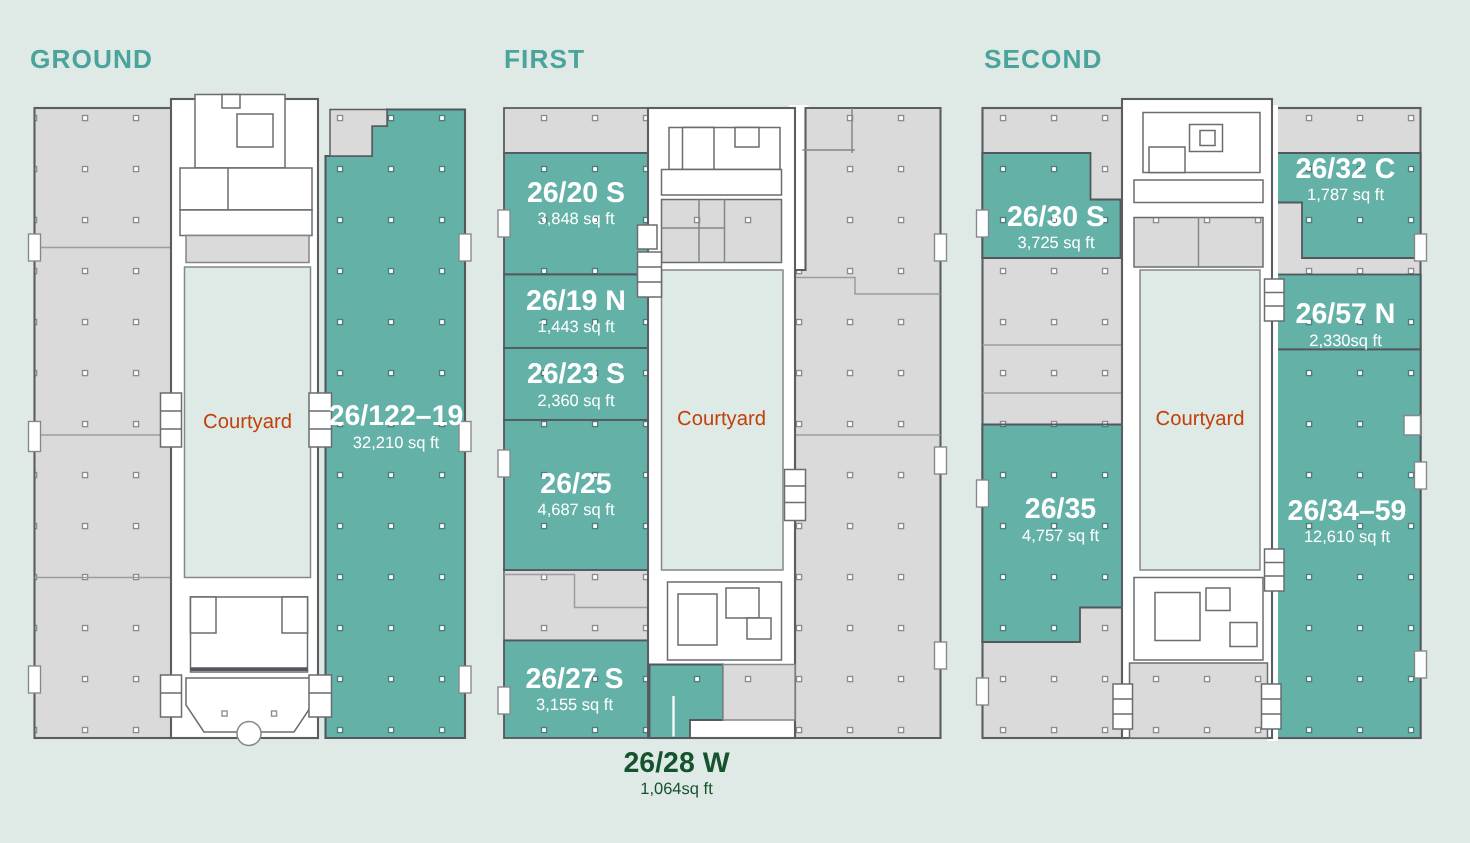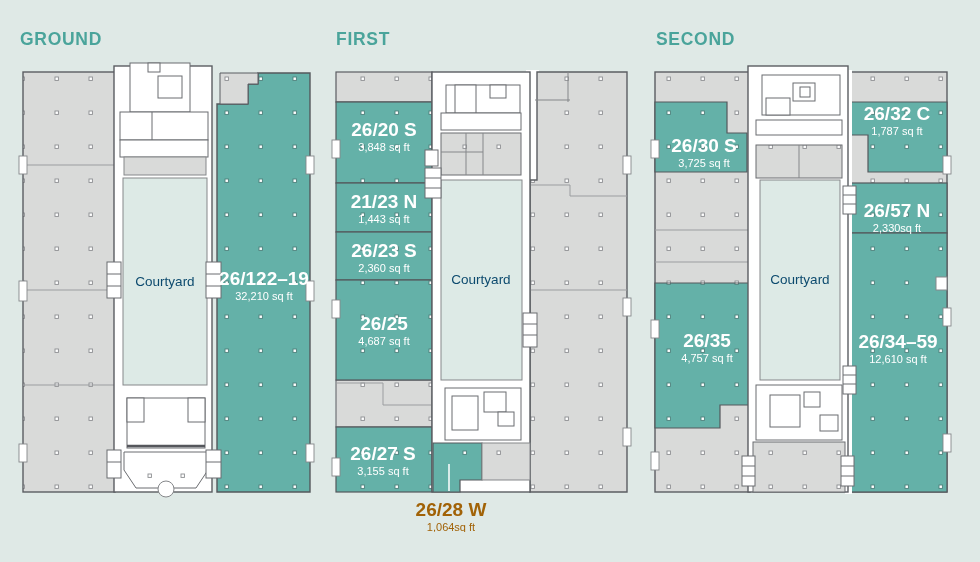--- a/index.html
+++ b/index.html
@@ -12,24 +12,24 @@
     position:absolute;top:31px;margin:0;line-height:1;
     font-size:17.5px;font-weight:700;letter-spacing:.04em;color:#4aa49b;
     white-space:nowrap;
   }
   .unit-label{
     position:absolute;transform:translate(-50%,-50%);
     text-align:center;color:#ffffff;white-space:nowrap;
   }
   .unit-label .u{font-size:19px;font-weight:700;line-height:1.22;}
   .unit-label .a{font-size:11px;font-weight:400;line-height:1.25;}
-  .unit-label.external{color:#a16207;}
+  .unit-label.external{color:#14532d;}
   .courtyard-label{
     position:absolute;transform:translate(-50%,-50%);
-    font-size:13.5px;color:#0c4a6e;white-space:nowrap;
+    font-size:13.5px;color:#c2410c;white-space:nowrap;
   }
 </style>
 </head>
 <body>
 
 <div class="canvas">
 
   <svg class="plans-svg" width="980" height="562" viewBox="0 0 980 562">
     <defs>
       <pattern id="dg" x="6" y="28" width="34" height="34" patternUnits="userSpaceOnUse">
@@ -192,21 +192,21 @@
   <div class="unit-label" style="left:264px;top:285px">
     <div class="u">26/122–19</div>
     <div class="a">32,210 sq ft</div>
   </div>
 
   <div class="unit-label" style="left:384px;top:136px">
     <div class="u">26/20 S</div>
     <div class="a">3,848 sq ft</div>
   </div>
   <div class="unit-label" style="left:384px;top:208px">
-    <div class="u">21/23 N</div>
+    <div class="u">26/19 N</div>
     <div class="a">1,443 sq ft</div>
   </div>
   <div class="unit-label" style="left:384px;top:257px">
     <div class="u">26/23 S</div>
     <div class="a">2,360 sq ft</div>
   </div>
   <div class="unit-label" style="left:384px;top:330px">
     <div class="u">26/25</div>
     <div class="a">4,687 sq ft</div>
   </div>

